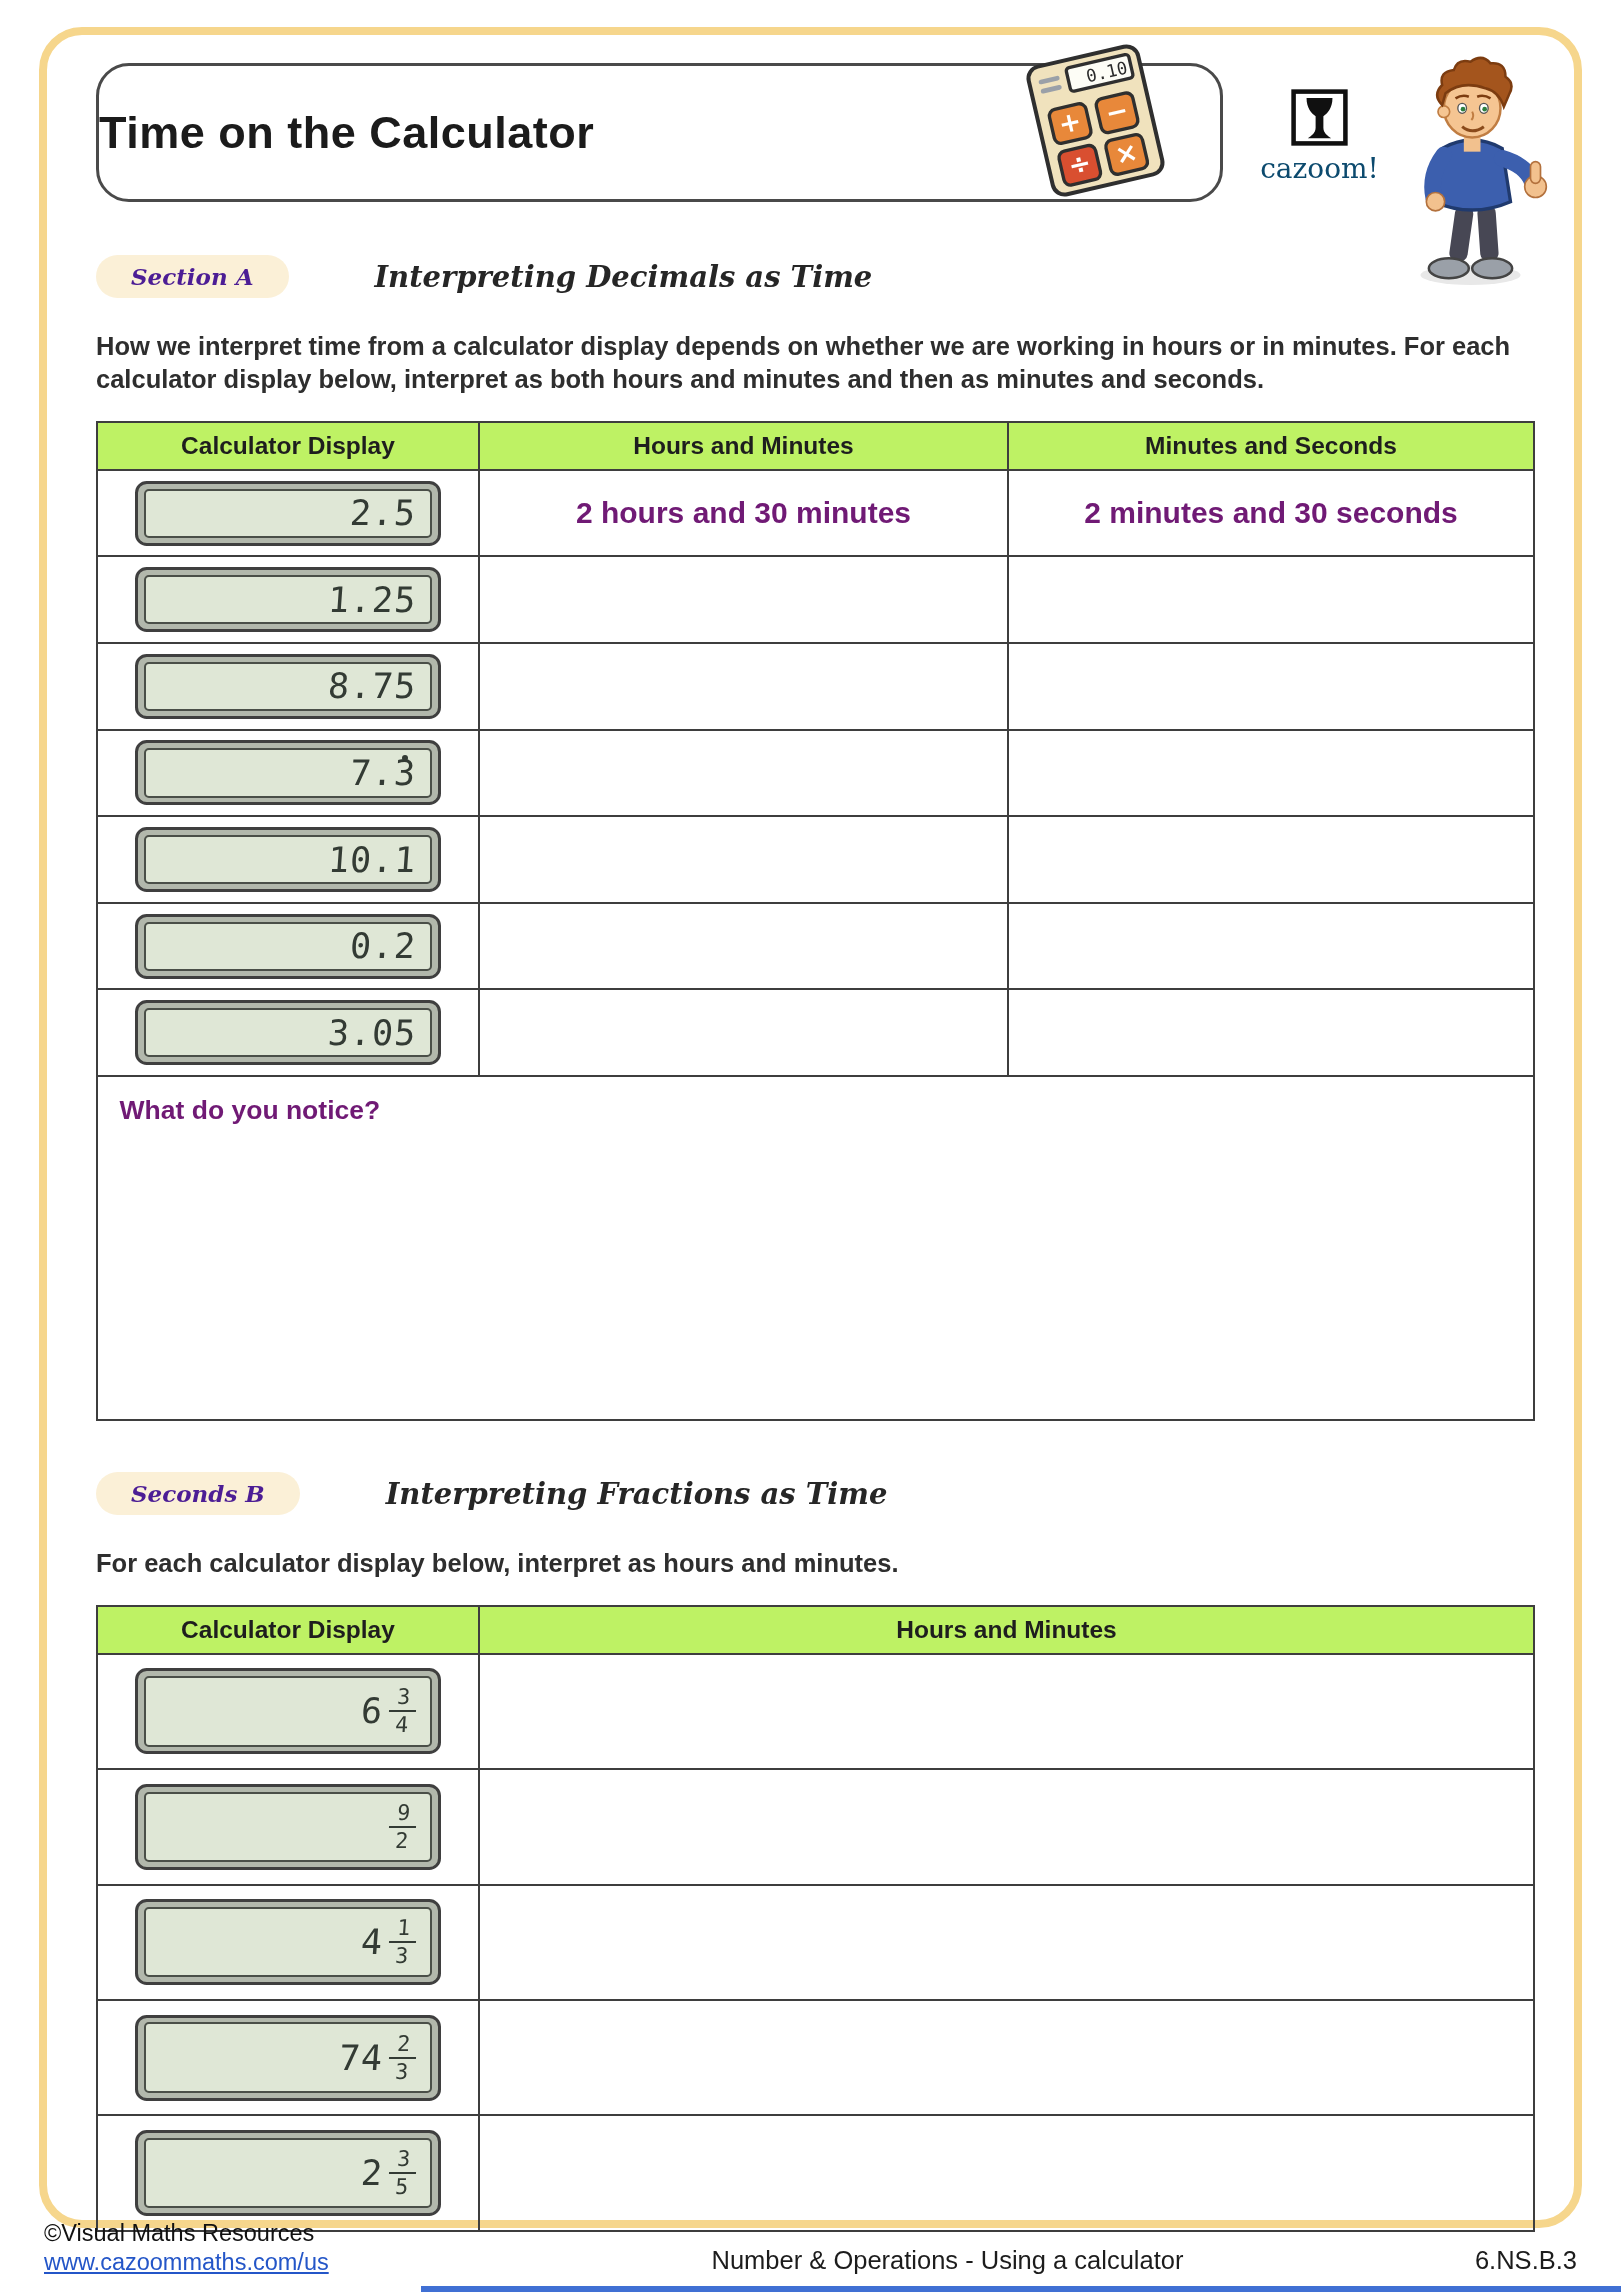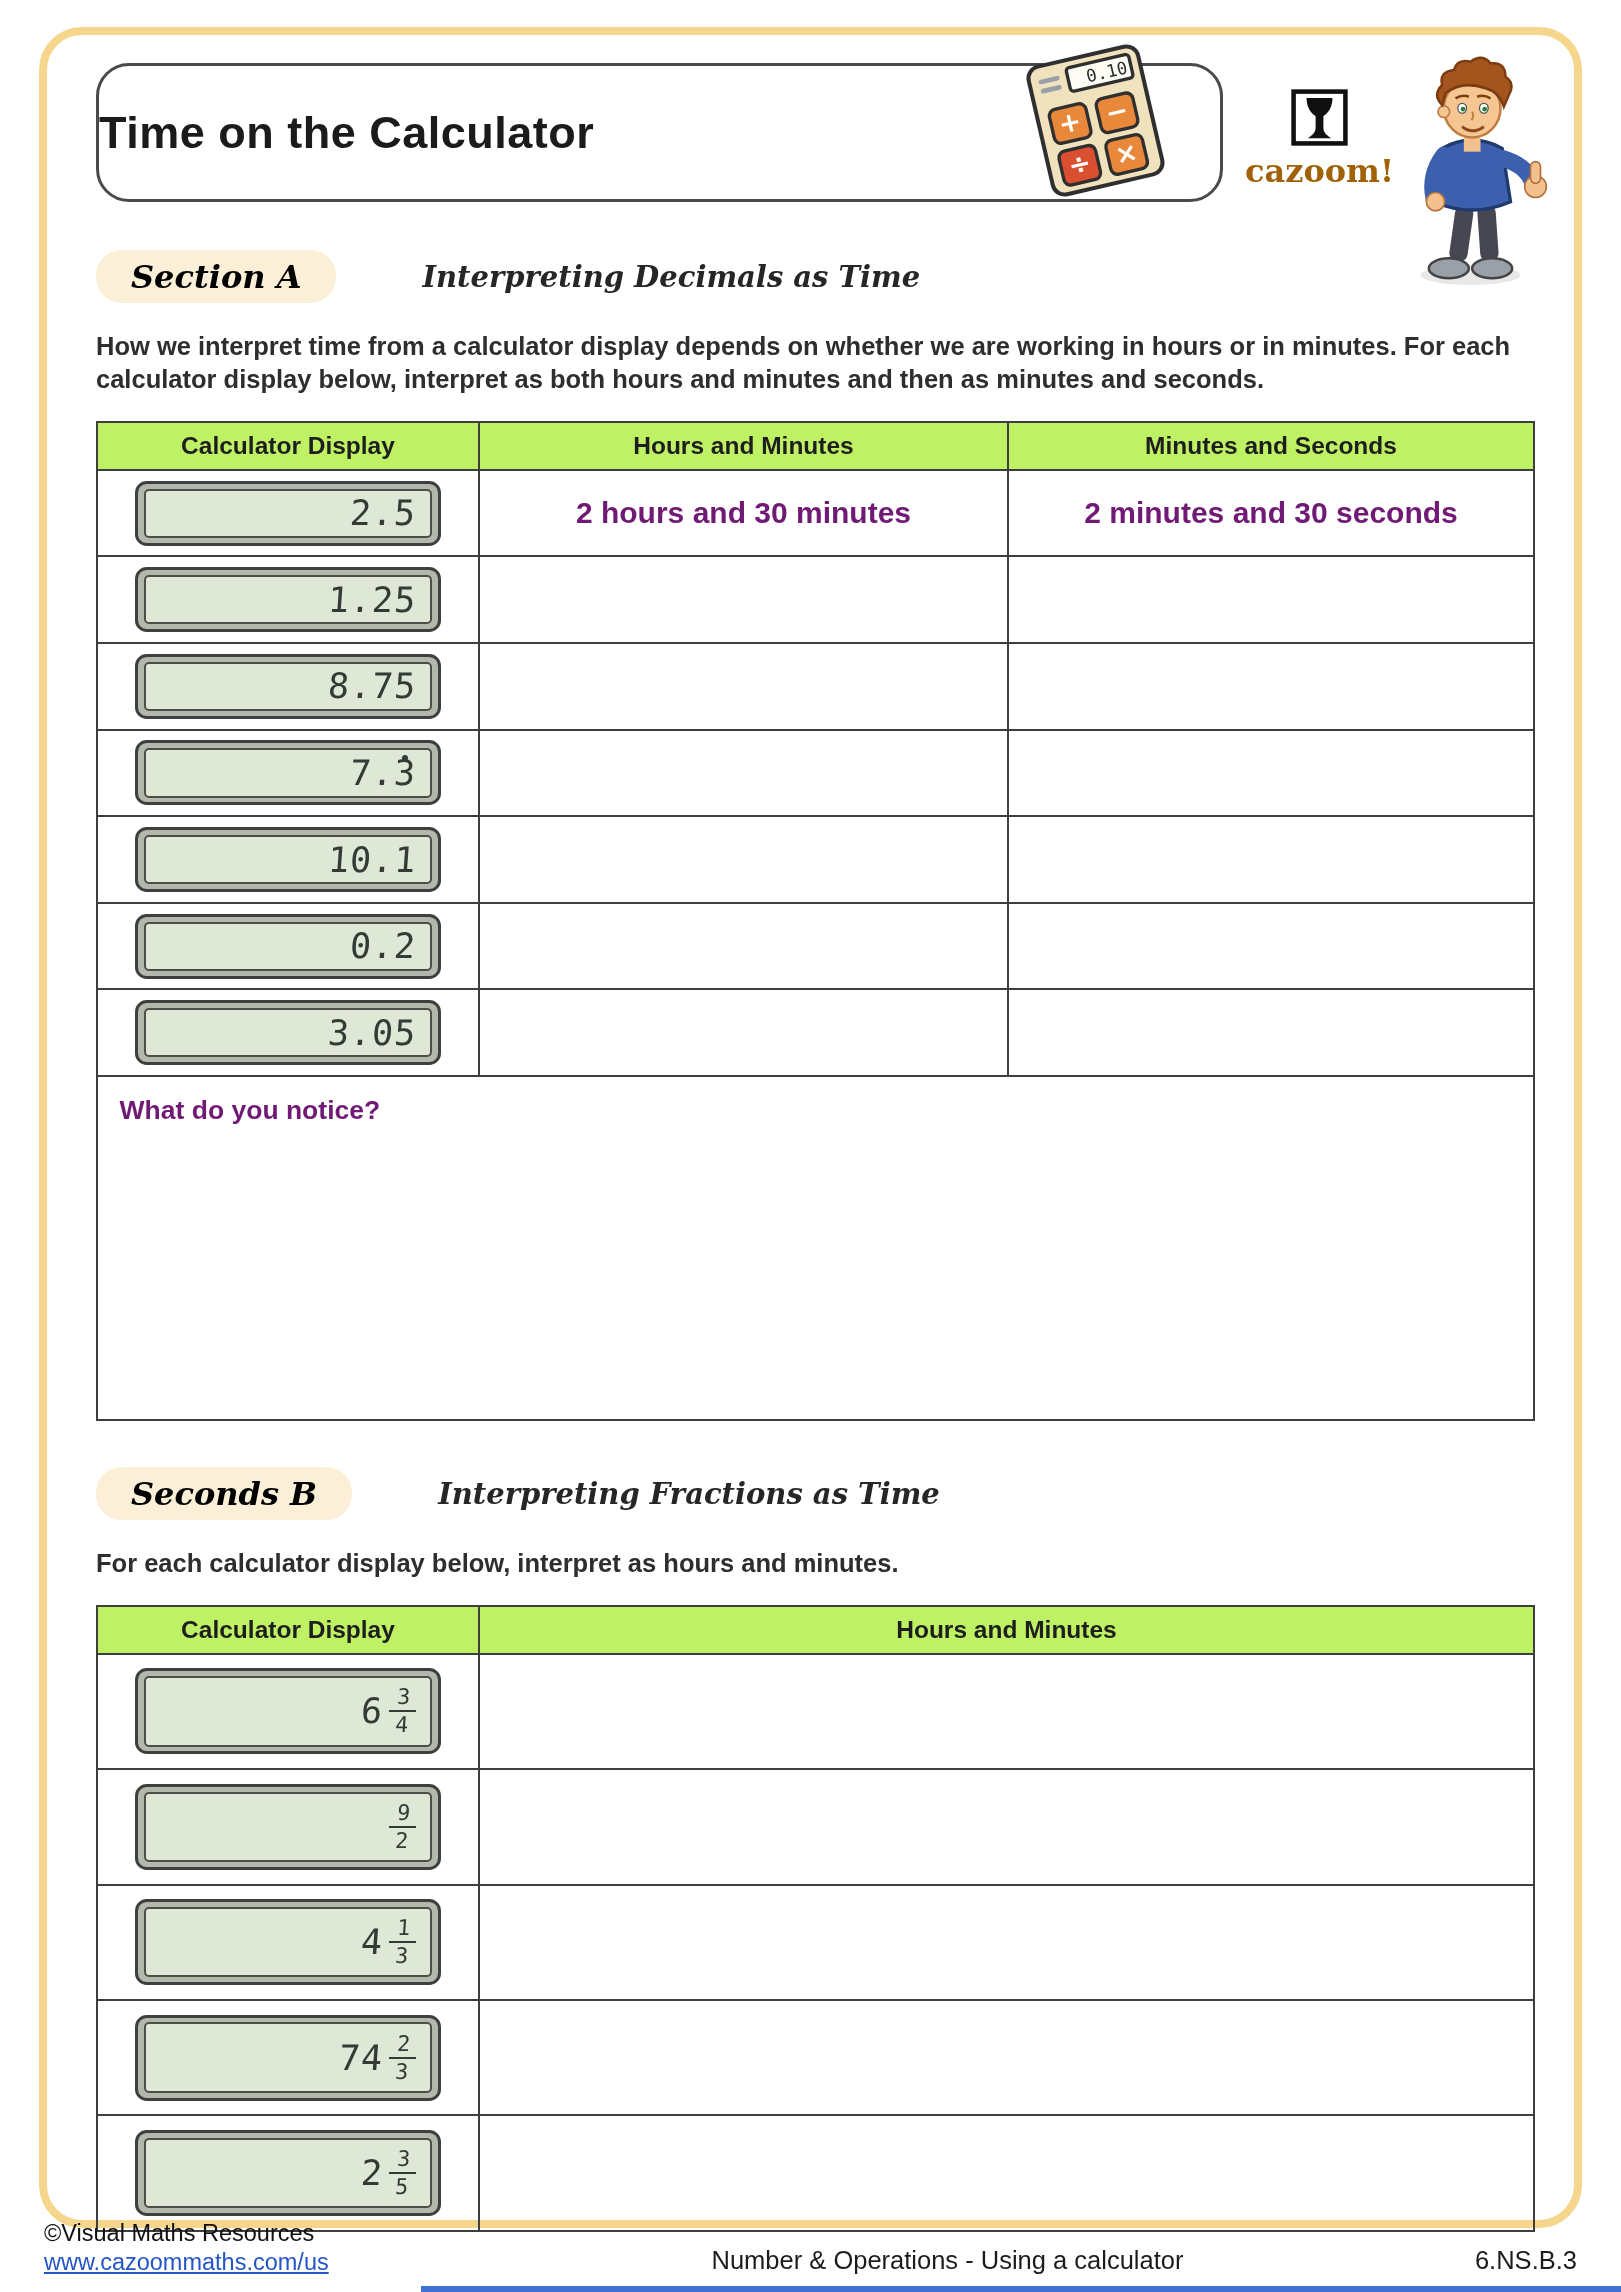--- a/index.html
+++ b/index.html
@@ -18,29 +18,29 @@
   .header-band { position:relative; height:186px; }
   .title-box {
     position:absolute; left:0; top:0; width:1127px; height:139px;
     border:3.4px solid #4a4a4a; border-radius:33px;
     display:flex; align-items:center; background:#fff;
   }
   .title { font-size:45px; font-weight:bold; color:#1b1b1b; letter-spacing:0.5px; }
   .calc-icon { position:absolute; left:926px; top:-21.6px; width:147px; height:159px; }
   .lcd-font { font-family:"DejaVu Sans Mono", monospace; }
   .logo { position:absolute; left:1145px; top:25.5px; width:157px; text-align:center; }
-  .logo-text { font-family:"DejaVu Serif", serif; font-weight:bold; font-size:32px; color:#a16207; margin-top:2px; }
+  .logo-text { font-family:"DejaVu Serif", serif; font-weight:normal; font-size:28px; color:#0c4a6e; margin-top:2px; }
   .boy { position:absolute; left:1296px; top:-7.8px; width:167px; height:250px; }
 
   
   .section-row { display:flex; align-items:center; gap:86px; height:55px; margin-bottom:25.5px; }
   .section-pill {
     background:#fbf0d7; border-radius:25.5px; padding:7.8px 35px;
     font-family:"DejaVu Serif", serif; font-style:italic; font-weight:bold;
-    font-size:32px; color:#000000; white-space:nowrap;
+    font-size:23px; color:#4c1d95; white-space:nowrap;
   }
   .section-heading {
     font-family:"DejaVu Serif", serif; font-style:italic; font-weight:bold;
     font-size:29px; color:#262626;
   }
   .instructions { font-size:25.5px; font-weight:bold; line-height:1.3; color:#2e2e2e; margin-bottom:25.5px; }
 
   
   table { width:100%; border-collapse:collapse; table-layout:fixed; }
   th, td { border:2.5px solid #3e3e3e; }

